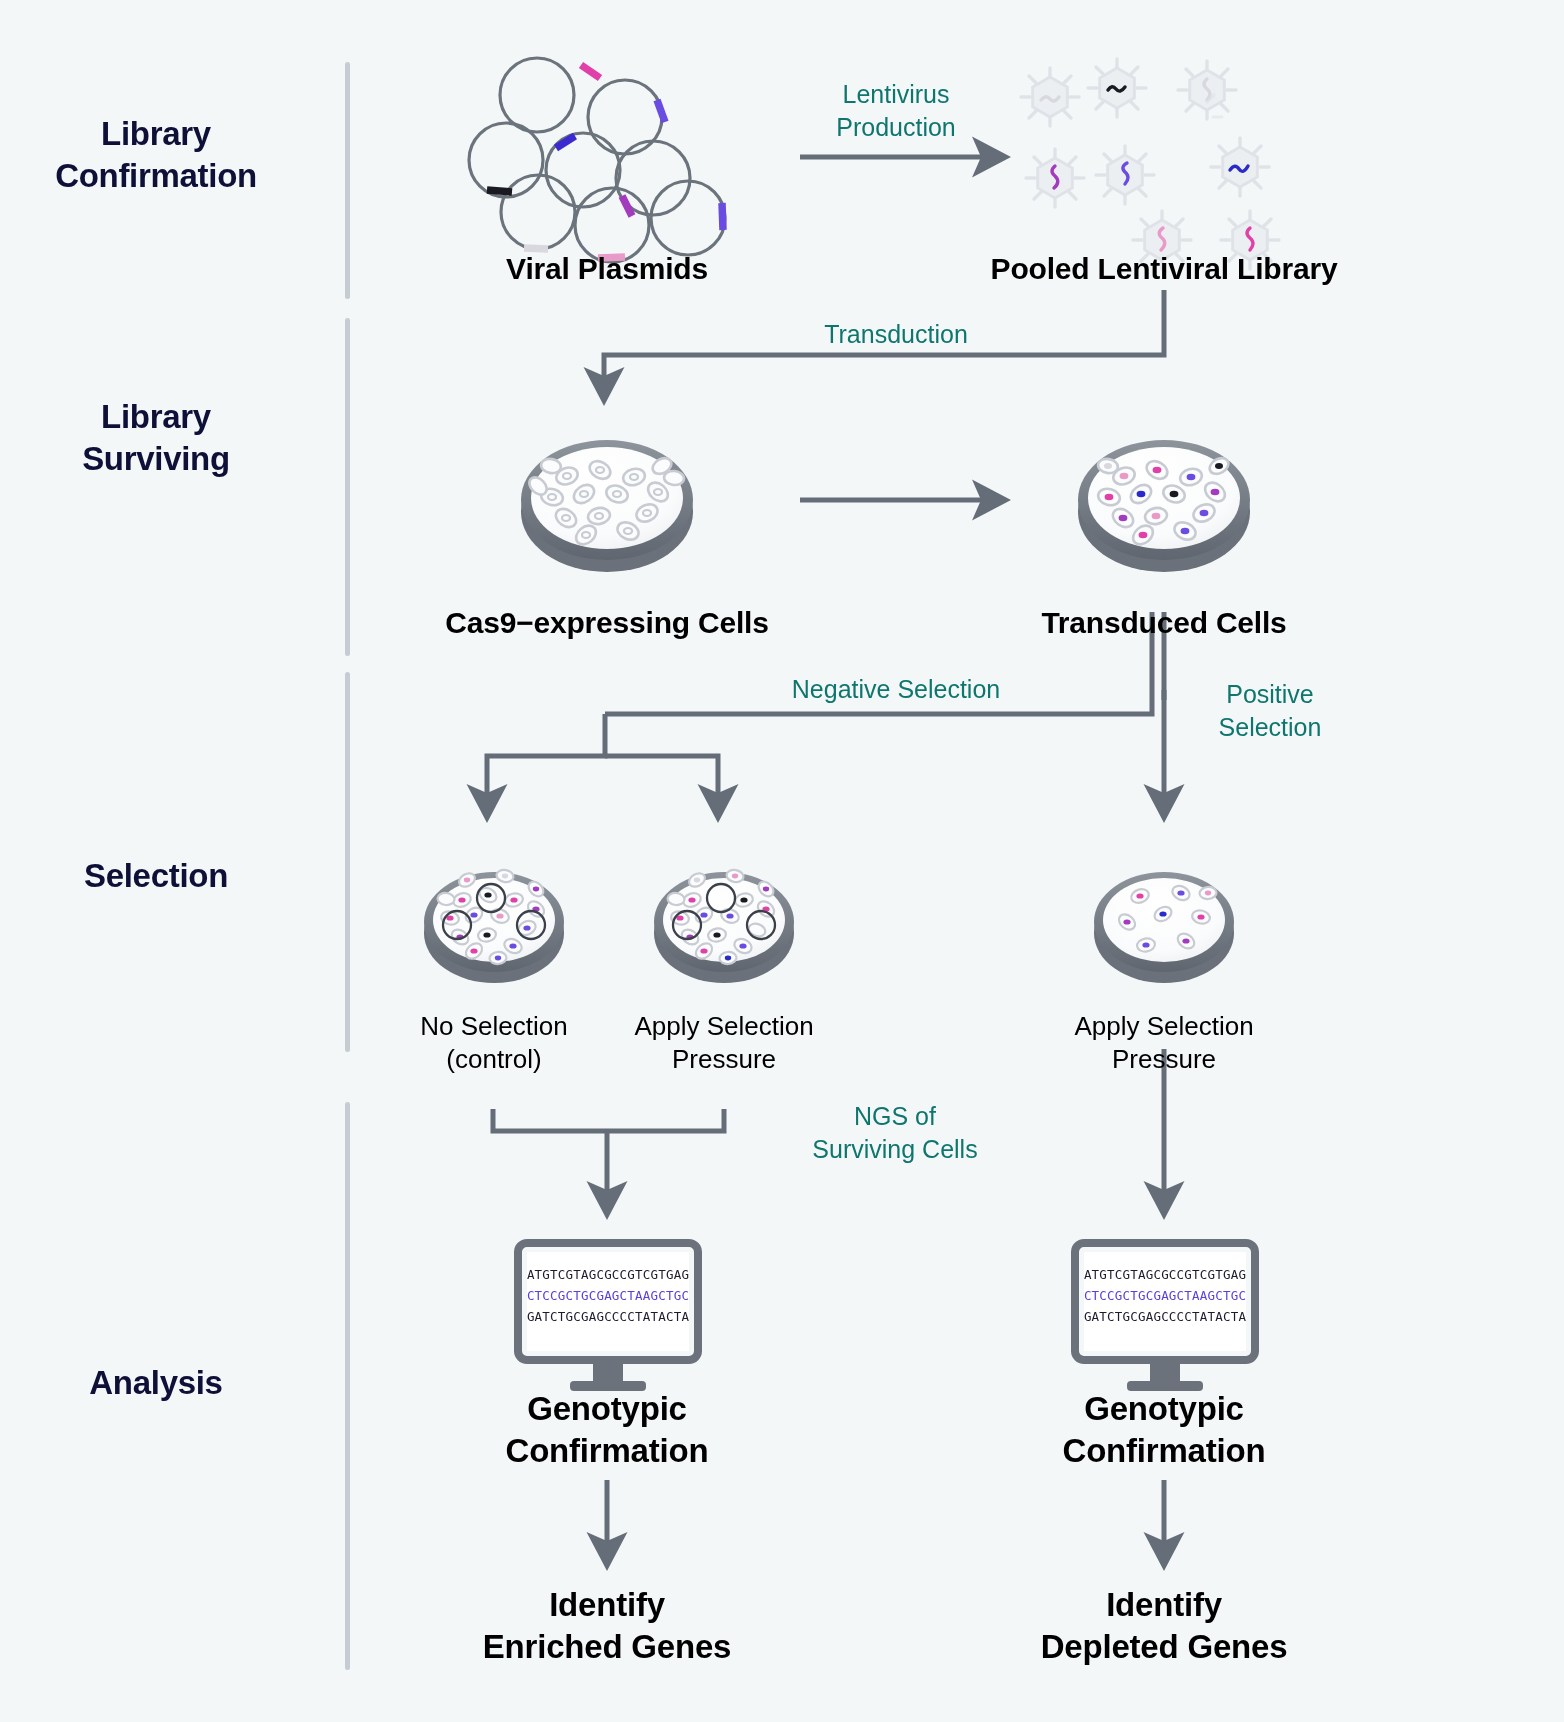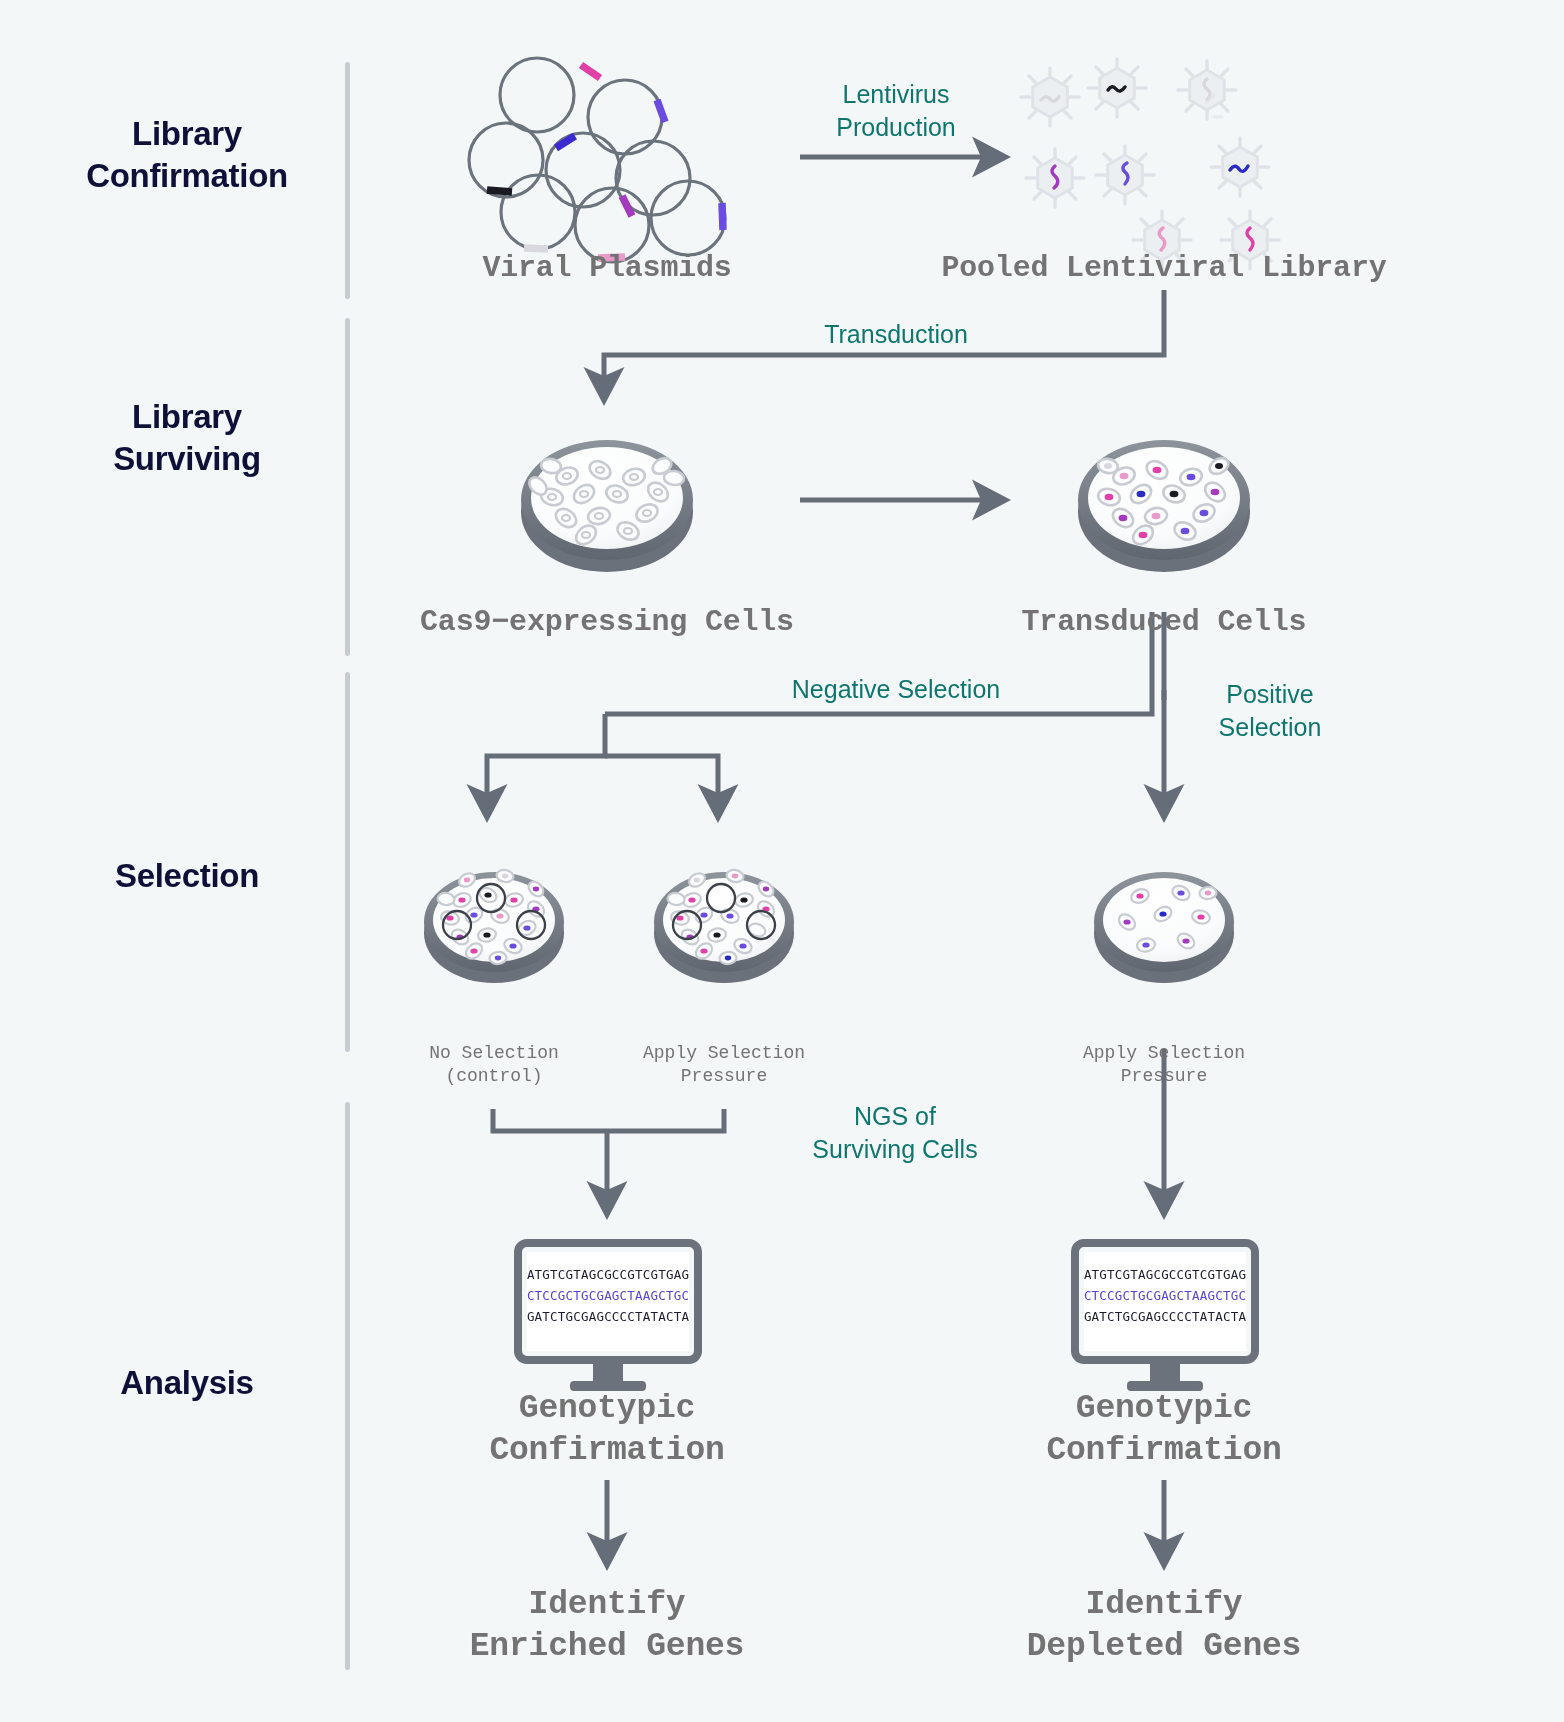--- a/index.html
+++ b/index.html
@@ -18,38 +18,37 @@
   }
   .stage-label {
     position: absolute;
     text-align: center;
     font-weight: bold;
     font-size: 33px;
     line-height: 1.28;
     color: #0e1038;
     letter-spacing: -0.3px;
     width: 300px;
-    left: 37px;
+    left: 6px;
   }
   .divider {
     position: absolute;
     left: 345px;
     width: 5px;
     background: #c5ccd2;
     border-radius: 3px;
   }
   .node-caption {
     position: absolute;
     text-align: center;
-    color: #737373;
+    color: #000000;
     line-height: 1.26;
-    font-family: Liberation Mono, monospace;
   }
   .cap-bold { font-weight: bold; font-size: 30px; letter-spacing: -0.2px; }
-  .cap-reg  { font-weight: normal; font-size: 18px; margin-top: 32px; }
+  .cap-reg  { font-weight: normal; font-size: 26px; }
   .arrow-label {
     position: absolute;
     text-align: center;
     color: #0f766e;
     font-size: 25px;
     line-height: 1.3;
     font-weight: normal;
   }
   svg.layer {
     position: absolute;

